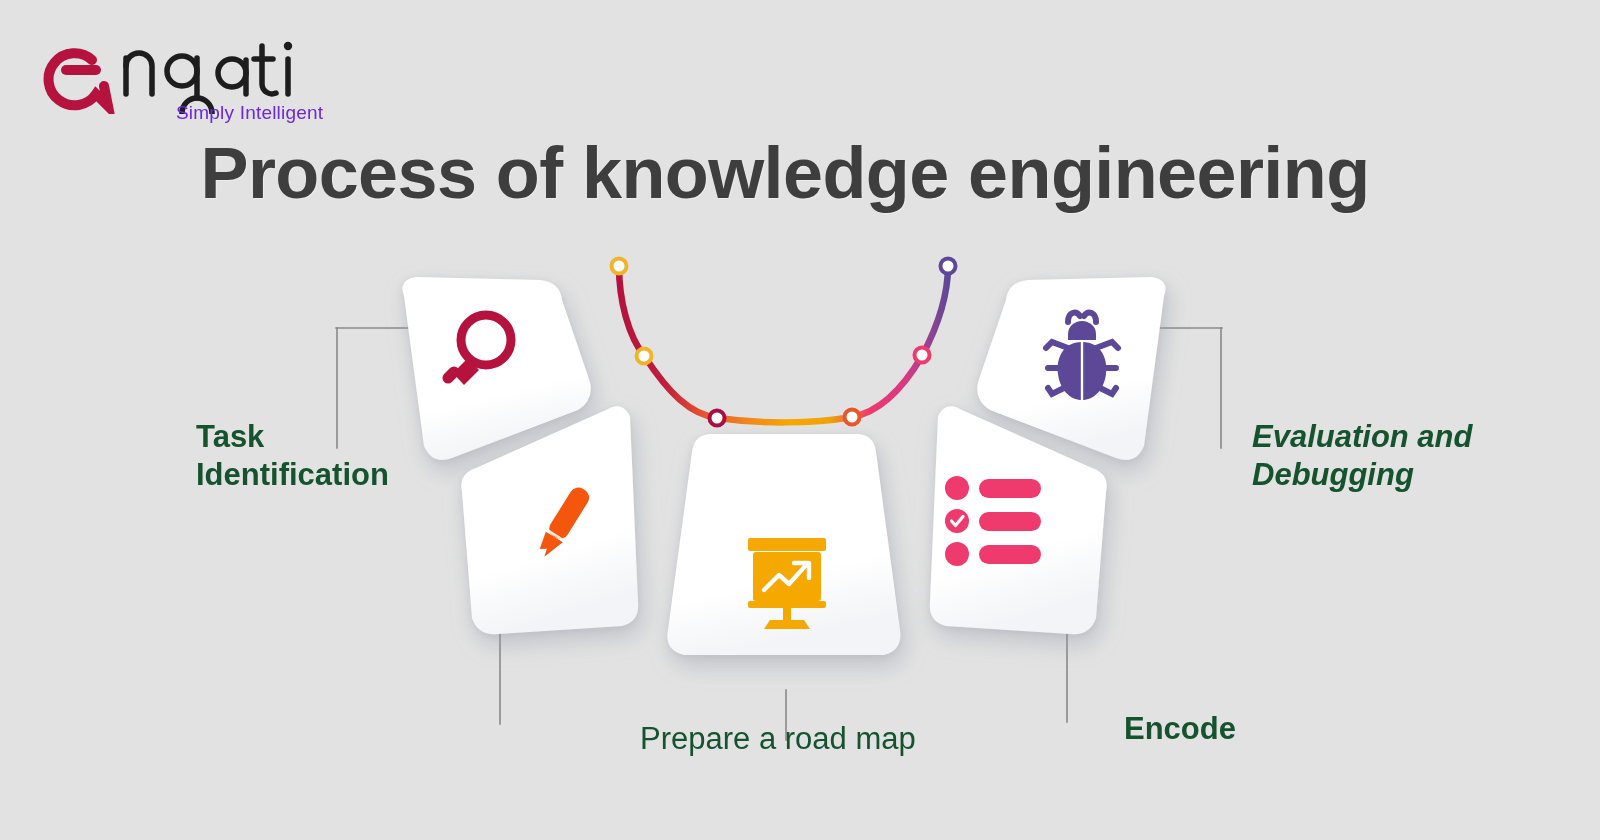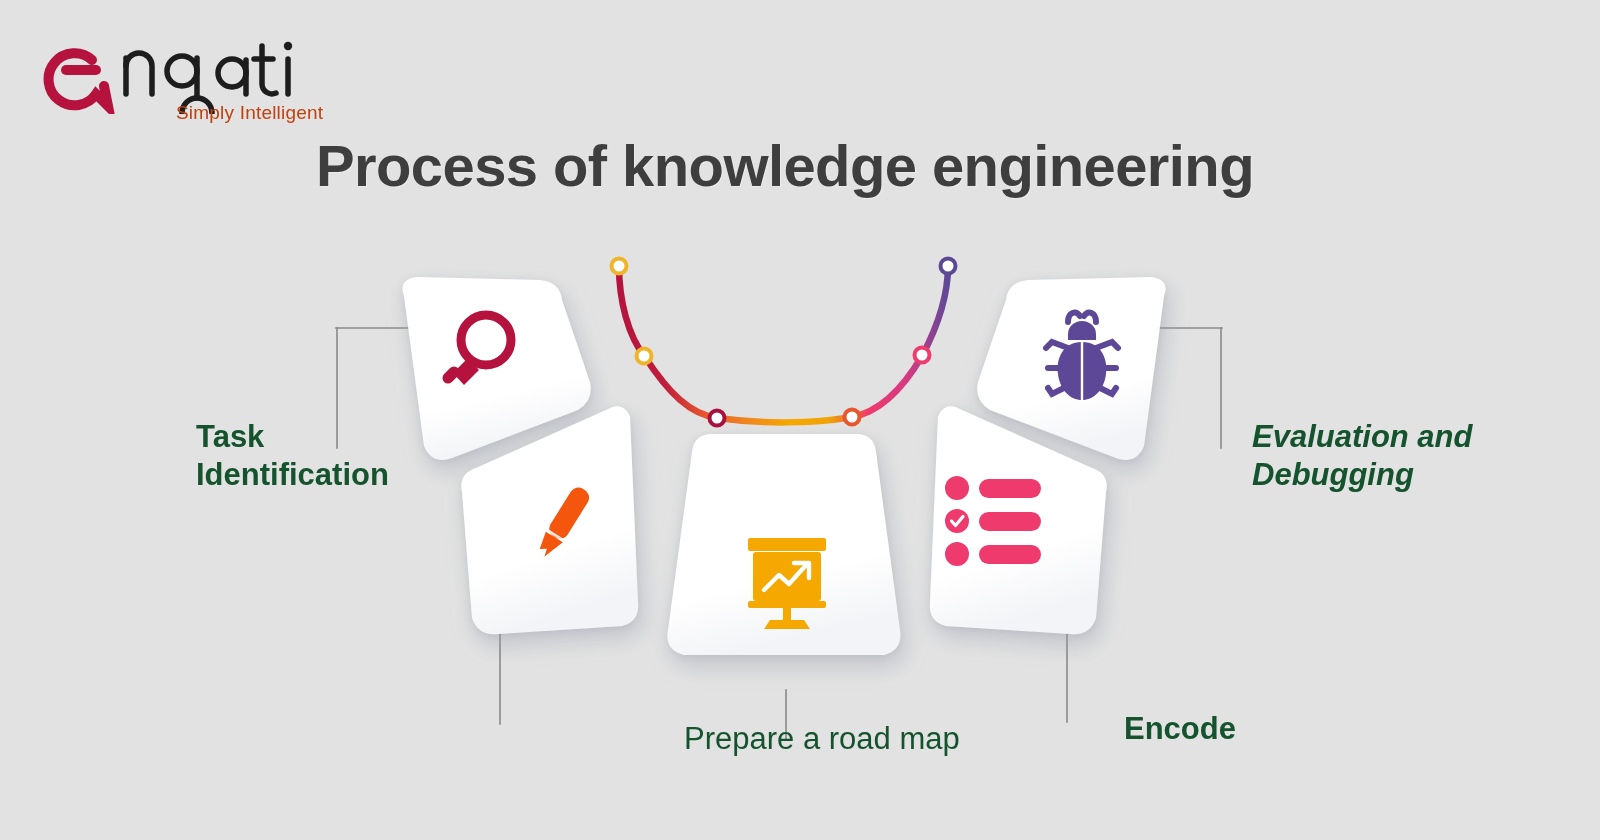--- a/index.html
+++ b/index.html
@@ -30,33 +30,33 @@
     width: 300px;
     height: 90px;
   }
   #logo-svg { display:block; }
   .logo-tagline {
     position: absolute;
     left: 146px;
     top: 78px;
     font-size: 19px;
     letter-spacing: .2px;
-    color: #c2410c;
+    color: #6d28d9;
     font-family: "Liberation Sans", sans-serif;
     white-space: nowrap;
   }
 
   
   #page-title {
     position: absolute;
     left: 0;
     top: 132px;
     width: 1570px;
     text-align: center;
-    font-size: 58px;
+    font-size: 72px;
     font-weight: bold;
     color: #3e3e3e;
     letter-spacing: -0.6px;
     font-family: "Liberation Sans", sans-serif;
     text-shadow: 1px 1px 0 rgba(255,255,255,.35);
   }
 
   
   #diagram {
     position: absolute;
@@ -73,21 +73,21 @@
     font-family: "Liberation Sans", sans-serif;
     font-weight: bold;
     font-size: 31px;
     line-height: 38px;
     white-space: pre-line;
   }
   .step-label.regular { font-weight: normal; font-size: 31px; }
 
   #label-task          { left: 196px; top: 418px; text-align: left; }
   #label-acquisition   { left: 292px; top: 694px; text-align: left; }
-  #label-roadmap       { left: 640px; top: 720px; text-align: left; margin-left: 44px; }
+  #label-roadmap       { left: 640px; top: 720px; text-align: left; }
   #label-encode        { left: 1124px; top: 710px; text-align: left; }
   #label-evaluation    { left: 1252px; top: 418px; text-align: left; font-style: italic; }
 </style>
 </head>
 <body>
 
 <div id="stage">
 
   <div id="logo">
     <svg id="logo-svg" width="300" height="90" viewBox="0 0 300 90">

